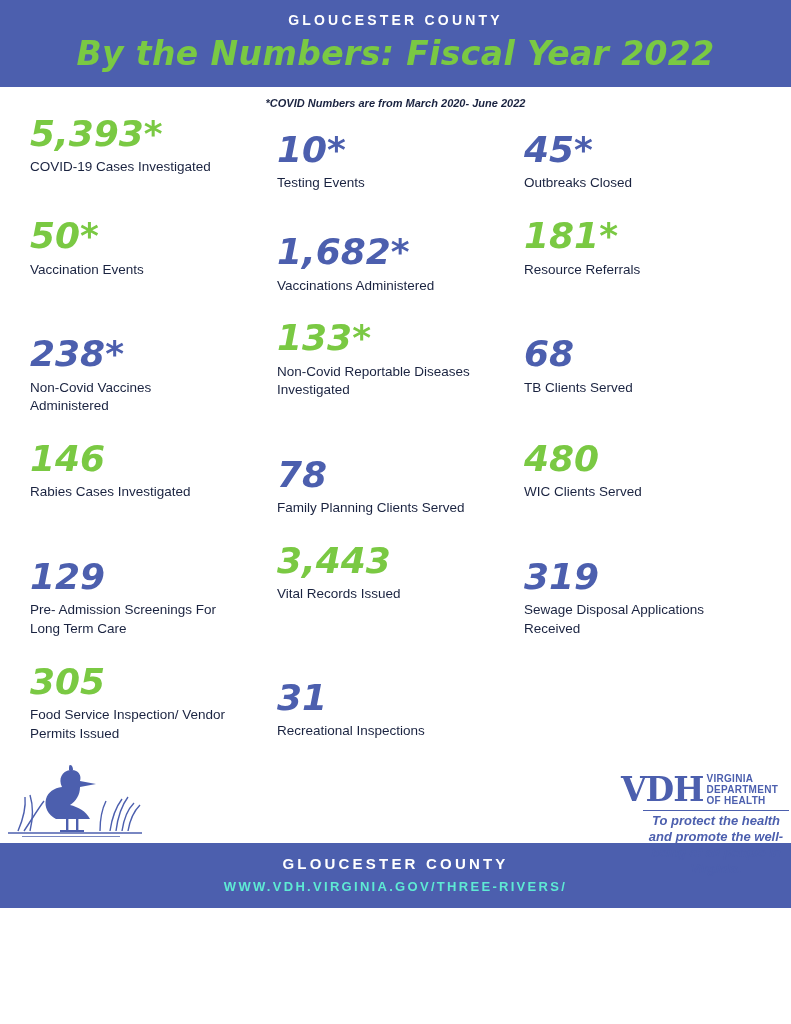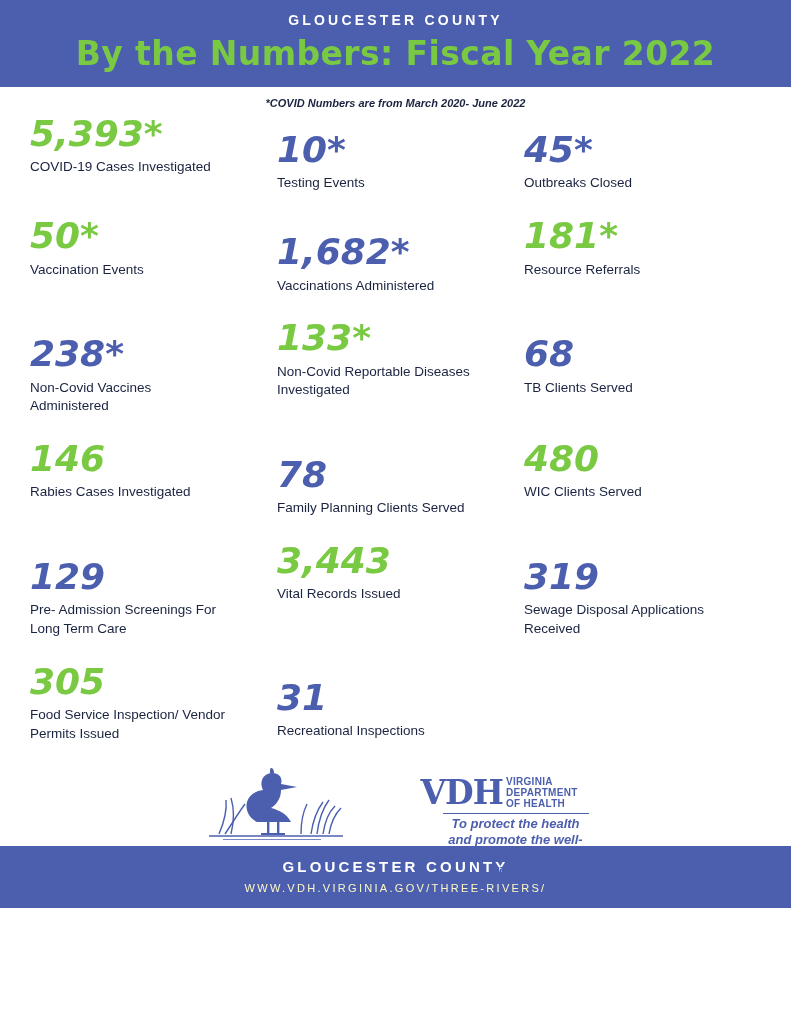--- a/index.html
+++ b/index.html
@@ -31,20 +31,21 @@
   .header-eyebrow {
     color: #ffffff;
     font-size: 14px;
     font-weight: bold;
     letter-spacing: 3.2px;
     margin-bottom: 6px;
   }
   .header-title {
     color: #7ac943;
     font-size: 33px;
+    font-style: italic;
     font-weight: bold;
     letter-spacing: 0.4px;
     font-family: "DejaVu Sans", sans-serif;
   }
 
   
   .note {
     text-align: center;
     font-size: 11px;
     font-style: italic;
@@ -84,21 +85,21 @@
     color: #1a2340;
     line-height: 1.38;
     max-width: 200px;
   }
 
   
   .logos {
     height: 92px;
     display: flex;
     align-items: flex-end;
-    justify-content: center;
+    justify-content: space-between;
     gap: 70px;
     padding-bottom: 6px;
   }
   .heron-logo {
     width: 150px;
     height: 76px;
     position: relative;
   }
   .vdh-logo {
     width: 170px;
@@ -151,23 +152,23 @@
     padding: 12px 0 14px 0;
   }
   .footer-title {
     color: #ffffff;
     font-size: 15px;
     font-weight: bold;
     letter-spacing: 3.2px;
     margin-bottom: 7px;
   }
   .footer-url {
-    color: #fef9c3;
-    font-size: 11px;
-    font-weight: normal;
+    color: #5eead4;
+    font-size: 13px;
+    font-weight: bold;
     letter-spacing: 2.3px;
   }
 </style>
 </head>
 <body>
 
 <div class="page">
 
   <div class="header">
     <div class="header-eyebrow">GLOUCESTER COUNTY</div>

